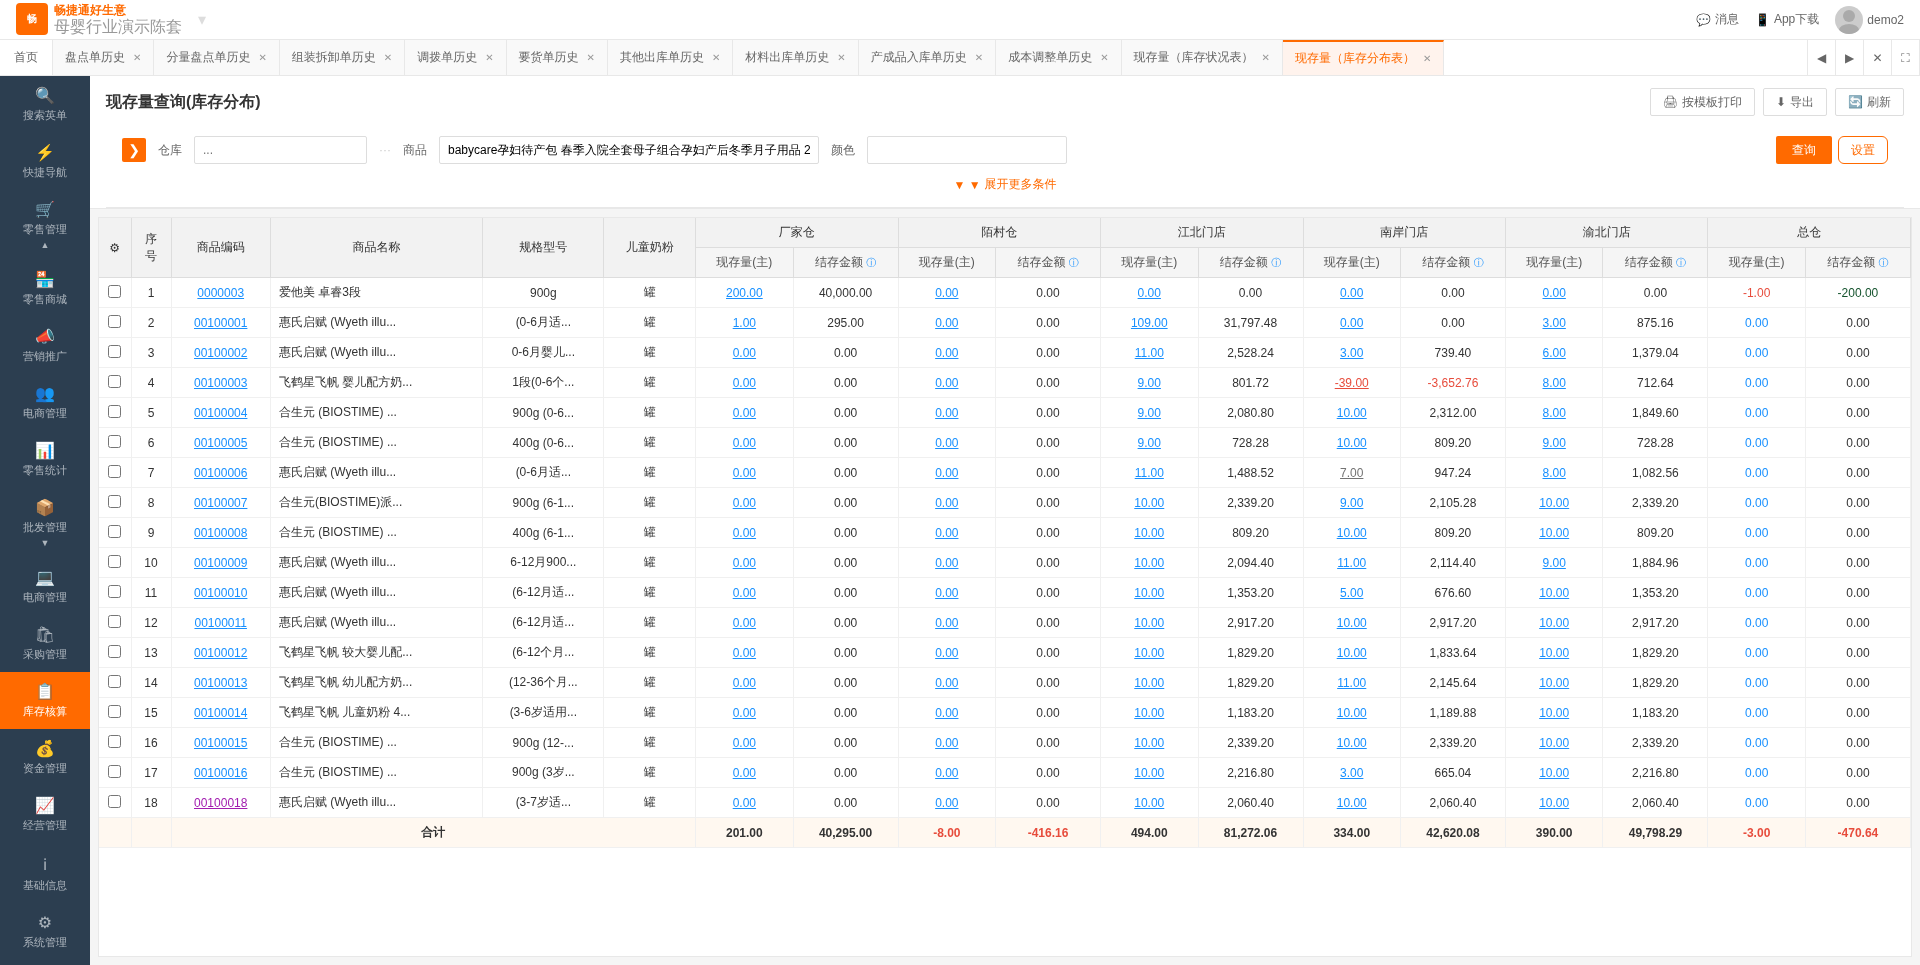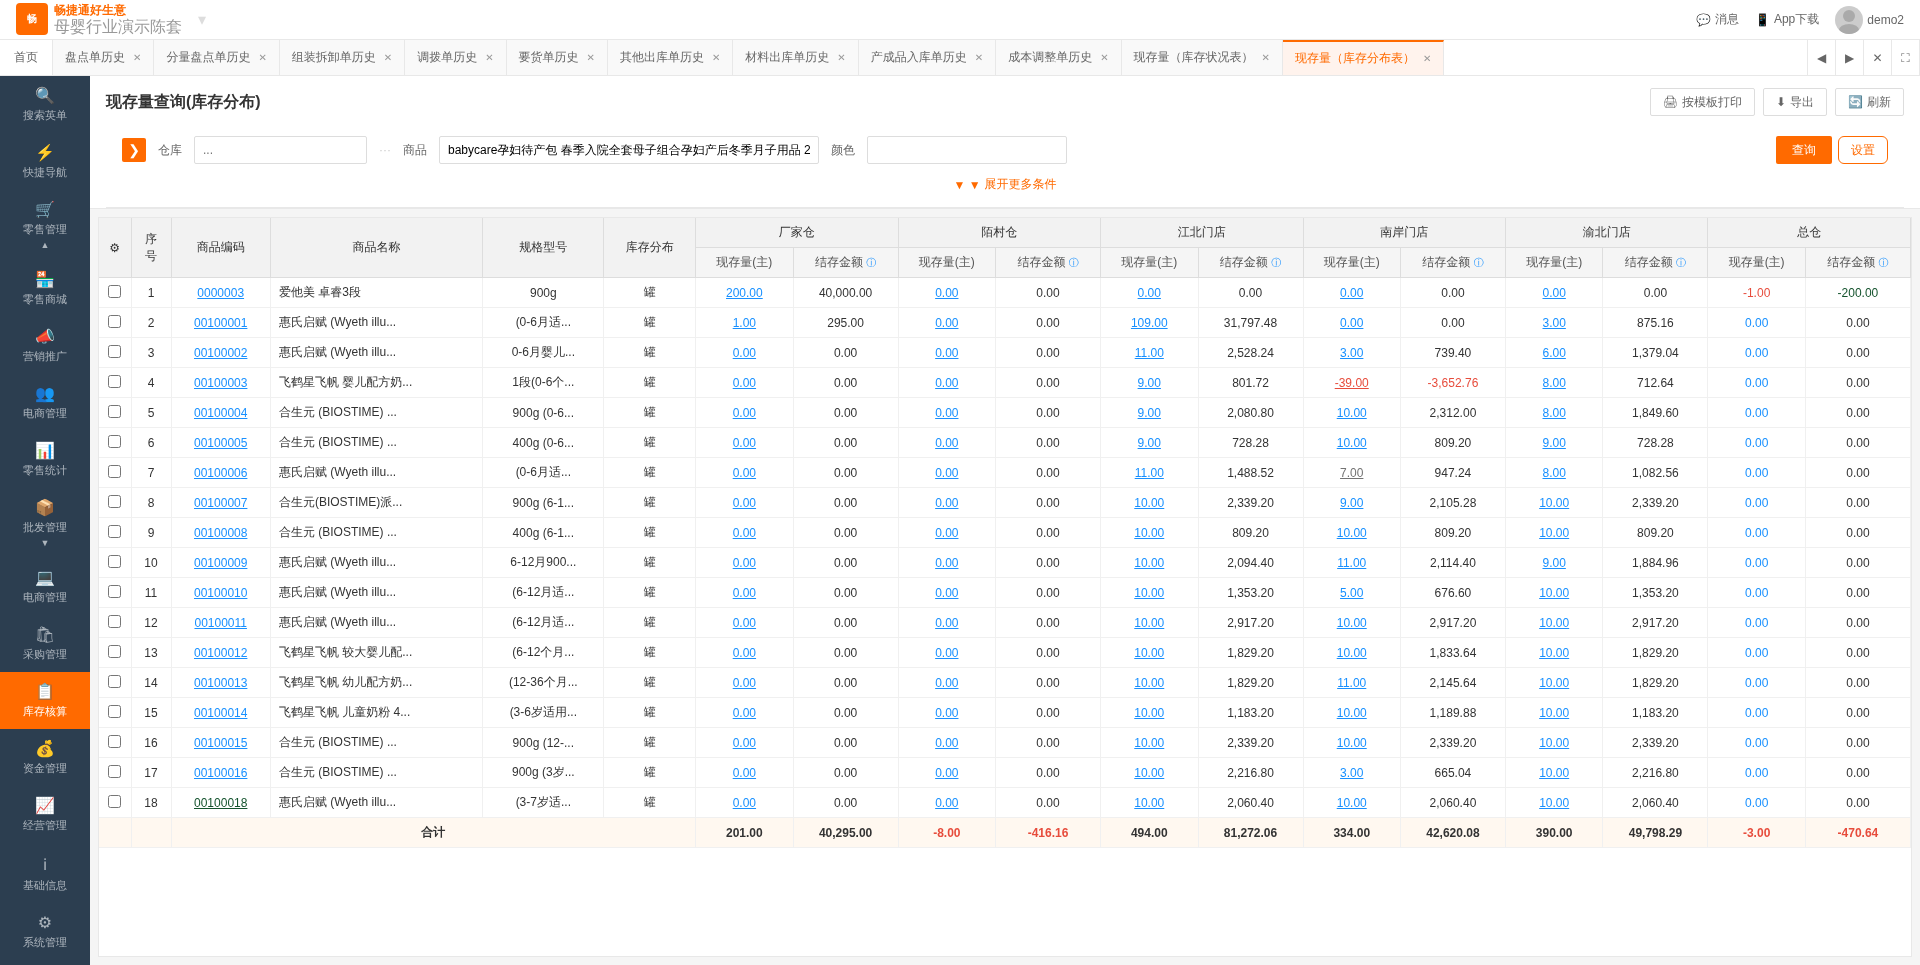--- a/index.html
+++ b/index.html
@@ -244,21 +244,21 @@
 
     <div class="table-container">
       <table>
         <thead>
           <tr>
             <th rowspan="2" class="gear-col"><span>⚙</span></th>
             <th rowspan="2" class="num-col">序号</th>
             <th rowspan="2">商品编码</th>
             <th rowspan="2">商品名称</th>
             <th rowspan="2">规格型号</th>
-            <th rowspan="2">库存分布</th>
+            <th rowspan="2">儿童奶粉</th>
             <th colspan="2">厂家仓</th>
             <th colspan="2">陌村仓</th>
             <th colspan="2">江北门店</th>
             <th colspan="2">南岸门店</th>
             <th colspan="2">渝北门店</th>
             <th colspan="2">总仓</th>
           </tr>
           <tr>
             <th>现存量(主)</th>
             <th>结存金额 <span style="color:#1890ff;font-size:10px">ⓘ</span></th>
@@ -612,21 +612,21 @@
     <td class="link-val" style="color:#1890ff;cursor:pointer">3.00</td>
     <td style="">665.04</td>
     <td class="link-val" style="color:#1890ff;cursor:pointer">10.00</td>
     <td>2,216.80</td>
     <td style="color:#1890ff;cursor:pointer">0.00</td>
     <td style="">0.00</td>
   </tr>
             <tr>
     <td><input type="checkbox" style=""></td>
     <td>18</td>
-    <td class="link-val" style="color:#14532d;text-decoration:underline;cursor:pointer">00100018</td>
+    <td class="link-val" style="color:#a21caf;text-decoration:underline;cursor:pointer">00100018</td>
     <td class="text-left">惠氏启赋 (Wyeth illu...</td>
     <td>(3-7岁适...</td>
     <td>罐</td>
     <td class="link-val" style="color:#1890ff;cursor:pointer">0.00</td>
     <td>0.00</td>
     <td class="link-val" style="color:#1890ff;cursor:pointer">0.00</td>
     <td>0.00</td>
     <td class="link-val" style="color:#1890ff;cursor:pointer">10.00</td>
     <td>2,060.40</td>
     <td class="link-val" style="color:#1890ff;cursor:pointer">10.00</td>

